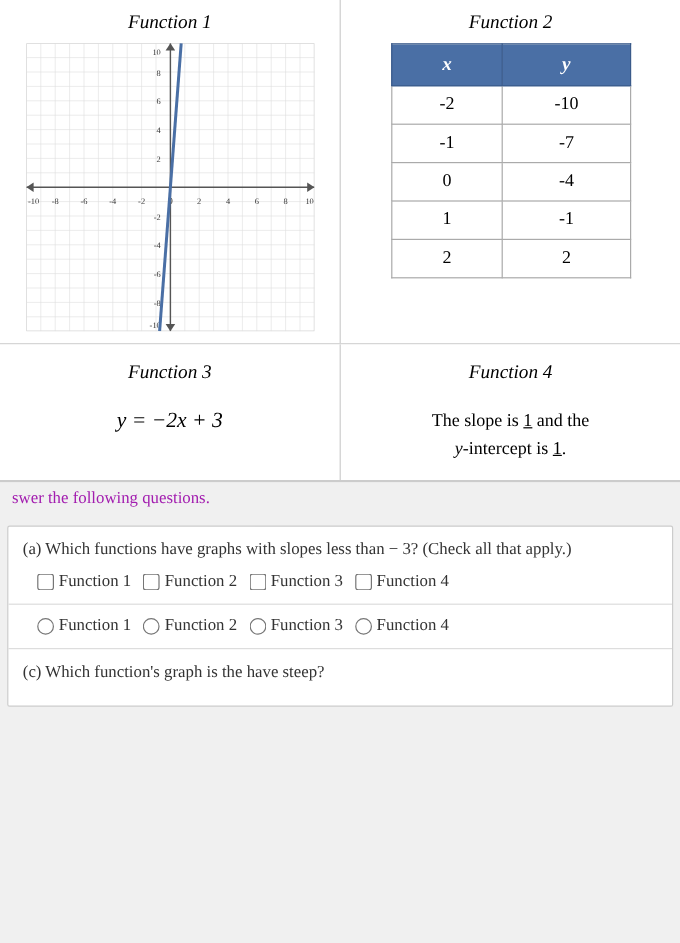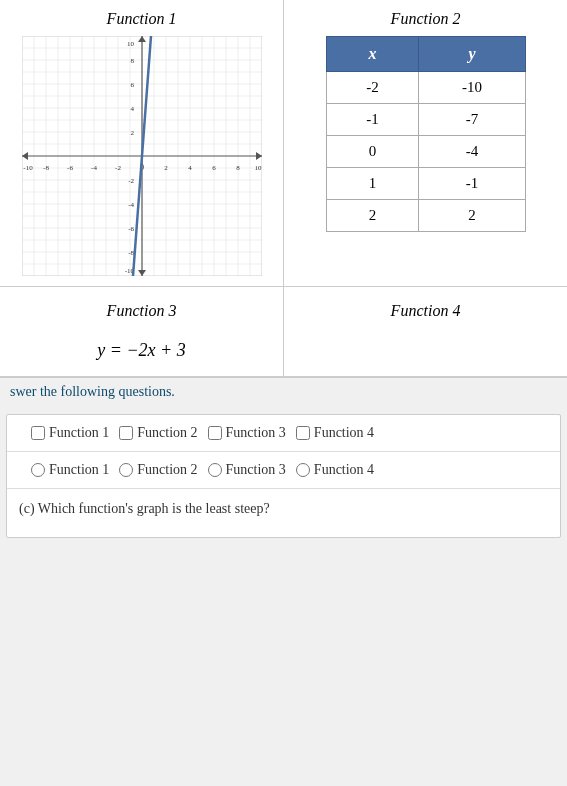--- a/index.html
+++ b/index.html
@@ -101,21 +101,21 @@
     .function4-text {
       font-size: 15px;
       margin-top: 12px;
       text-align: center;
       line-height: 1.5;
     }
 
     .questions-intro {
       padding: 6px 10px;
       font-size: 14px;
-      color: #0c4a6e;
+      color: #a21caf;
       background: #f0f0f0;
     }
 
     .questions-box {
       background: #fff;
       border: 1px solid #ccc;
       margin: 8px 6px;
       border-radius: 2px;
     }
 
@@ -292,30 +292,34 @@
 
 <div class="bottom-section">
   <div class="function3-panel">
     <div class="panel-title">Function 3</div>
     <div class="function-equation">
       <em>y</em> = −2<em>x</em> + 3
     </div>
   </div>
   <div class="function4-panel">
     <div class="panel-title">Function 4</div>
+    <div class="function4-text">
+      The slope is <u>1</u> and the<br><em>y</em>-intercept is <u>1</u>.
+    </div>
   </div>
 </div>
 
 <div class="questions-intro">
   <span>swer the following questions.</span>
 </div>
 
 <div class="questions-box">
 
   <div class="question-row">
+    <div class="question-text">(a) Which functions have graphs with slopes less than − 3? (Check all that apply.)</div>
     <div class="options-row">
       <div class="option-item">
         <input type="checkbox" style="">
         <span class="option-label">Function 1</span>
       </div>
       <div class="option-item">
         <input type="checkbox" style="">
         <span class="option-label">Function 2</span>
       </div>
       <div class="option-item">
@@ -344,16 +348,16 @@
         <span class="option-label">Function 3</span>
       </div>
       <div class="option-item">
         <input type="radio" name="qb" style="">
         <span class="option-label">Function 4</span>
       </div>
     </div>
   </div>
 
   <div class="question-row">
-    <div class="question-text">(c) Which function's graph is the least steep?</div>
+    <div class="question-text">(c) Which function's graph is the have steep?</div>
   </div>
 
 </div>
 
 </body></html>

